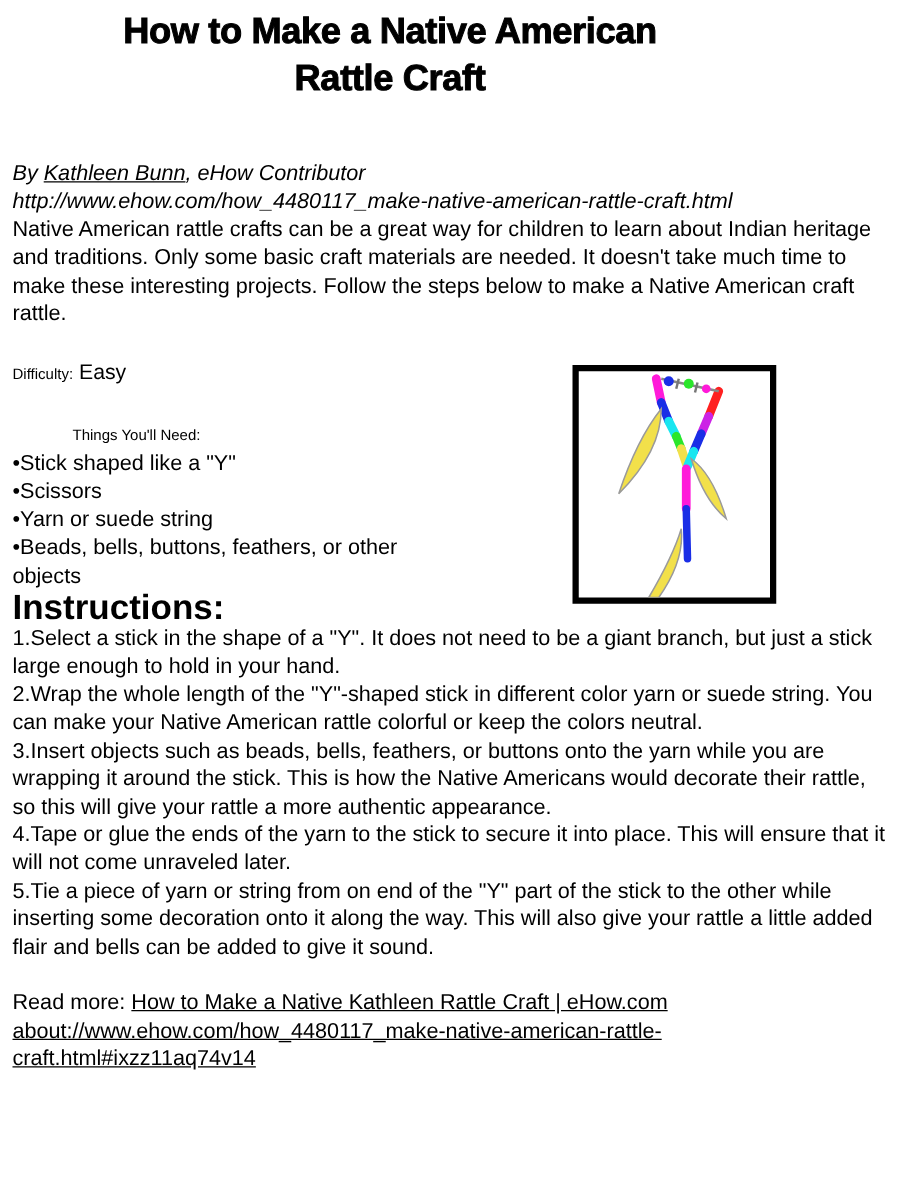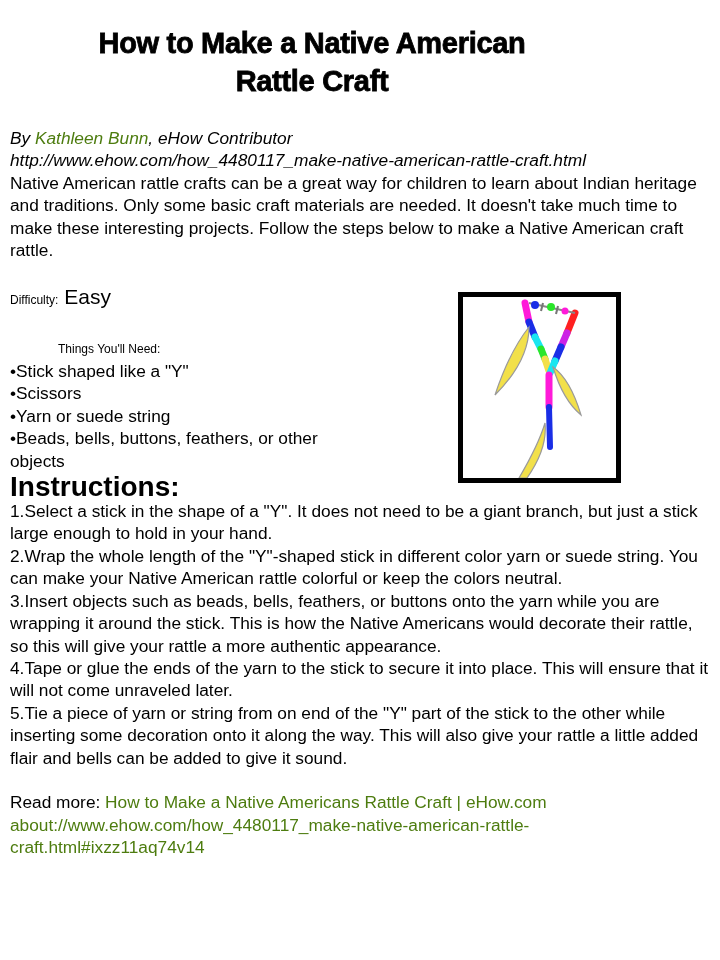--- a/index.html
+++ b/index.html
@@ -1,33 +1,33 @@
 <!DOCTYPE html>
 <html><head>
   <meta charset="utf-8">
   <style>
     html, body { margin: 0; padding: 0; background: #ffffff; }
     body {
       width: 720px; height: 960px; position: relative; overflow: hidden;
       font-family: "Liberation Sans", sans-serif; color: #000000;
     }
     .title {
-      position: absolute; left: 0; top: 24px; width: 624px; text-align: center;
+      position: absolute; left: 0; top: 6px; width: 624px; text-align: center;
       font-weight: bold; font-size: 29px; line-height: 38px; letter-spacing: -0.3px;
       -webkit-text-stroke: 0.8px #000;
     }
     .content {
       position: absolute; left: 10px; top: 127px; width: 705px;
       font-size: 17.3px; line-height: 22.4px;
     }
     .italic { font-style: italic; }
-    a.link { color: #4d7c0f; }
+    a.link { color: #000000; text-decoration: underline; }
     .gap { height: 22.4px; }
     .h-bold { font-weight: normal; font-size: 12px; }
-    .h-inline { font-weight: normal; font-size: 21px; }
+    .h-inline { font-weight: normal; font-size: 17px; }
     .bullet::before { content: "\2022"; }
     .rattle-box {
       position: absolute; left: 458px; top: 292px; width: 153px; height: 181px;
       border: 5px solid #000; background: #fff; overflow: hidden;
     }
     .instructions-h { font-weight: bold; font-size: 28px; line-height: 26px; }
   </style>
 </head>
 <body>
 
@@ -57,21 +57,21 @@
   <div class="instructions-h" style="margin-top:2px;">Instructions:</div>
   <div>
     <div>1.Select a stick in the shape of a "Y". It does not need to be a giant branch, but just a stick large enough to hold in your hand.</div>
     <div>2.Wrap the whole length of the "Y"-shaped stick in different color yarn or suede string. You can make your Native American rattle colorful or keep the colors neutral.</div>
     <div>3.Insert objects such as beads, bells, feathers, or buttons onto the yarn while you are wrapping it around the stick. This is how the Native Americans would decorate their rattle, so this will give your rattle a more authentic appearance.</div>
     <div>4.Tape or glue the ends of the yarn to the stick to secure it into place. This will ensure that it will not come unraveled later.</div>
     <div>5.Tie a piece of yarn or string from on end of the "Y" part of the stick to the other while inserting some decoration onto it along the way. This will also give your rattle a little added flair and bells can be added to give it sound.</div>
   </div>
   <div class="gap"></div>
   <div>
-    <span>Read more: </span><a class="link">How to Make a Native Americans Rattle Craft | eHow.com</a>
+    <span>Read more: </span><a class="link">How to Make a Native Kathleen Rattle Craft | eHow.com</a>
   </div>
   <div>
     <a class="link">about://www.ehow.com/how_4480117_make-native-american-rattle-</a><br>
     <a class="link">craft.html#ixzz11aq74v14</a>
   </div>
 </div>
 
 <div class="rattle-box">
   <svg width="153" height="181" viewBox="0 0 153 181">
 

